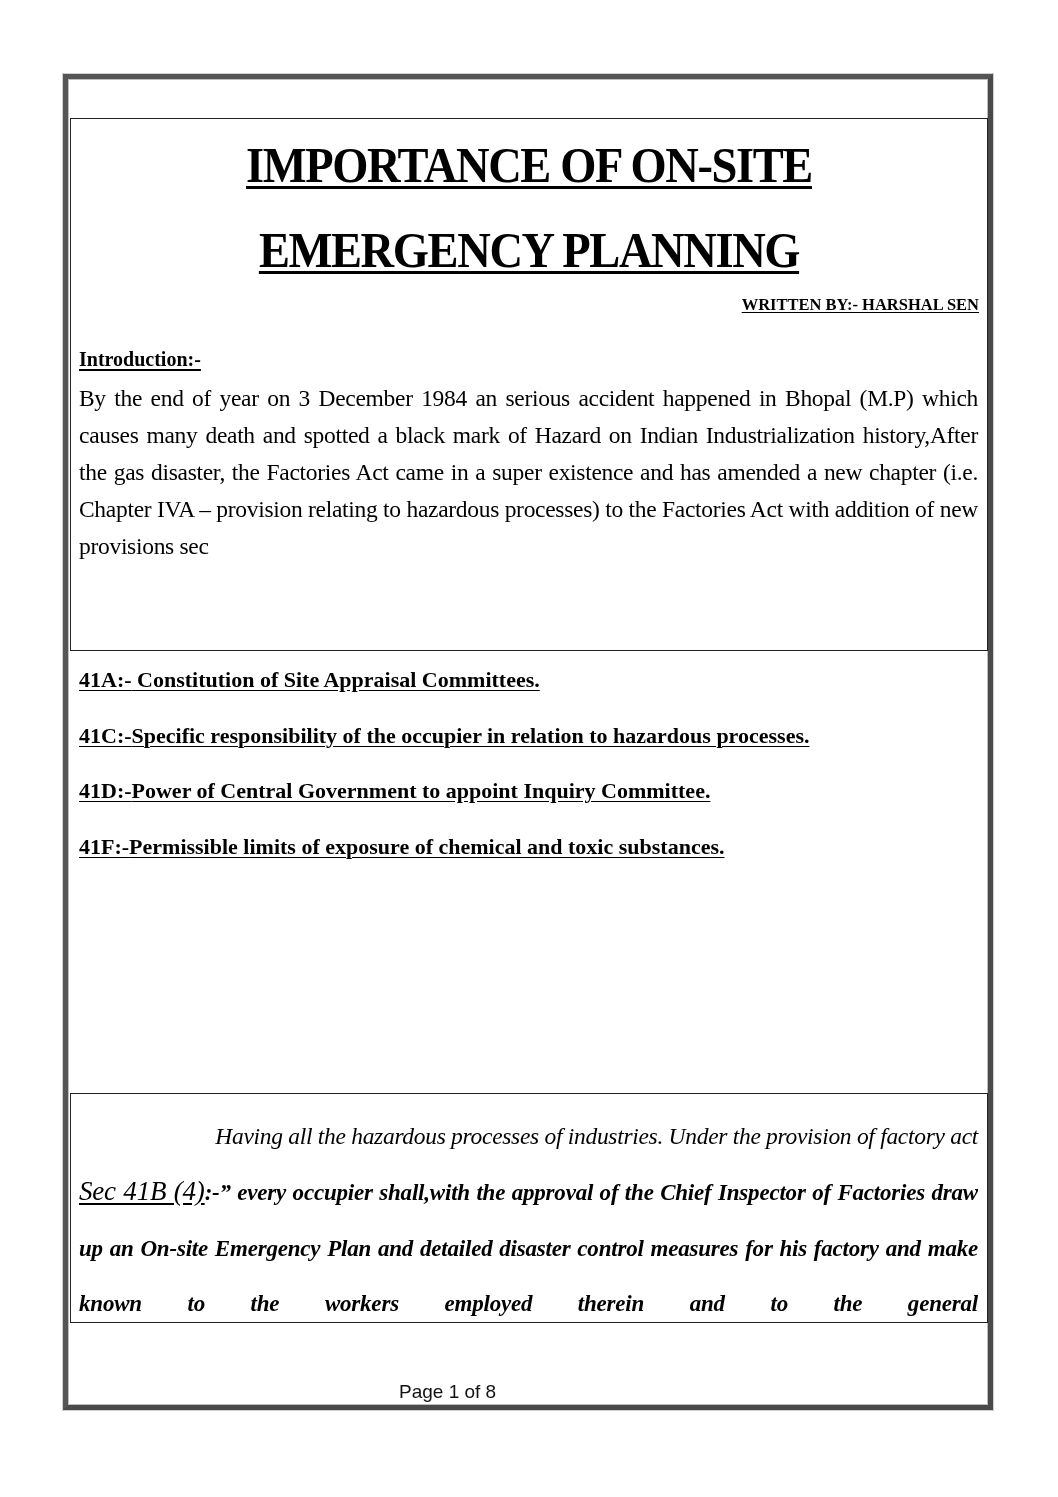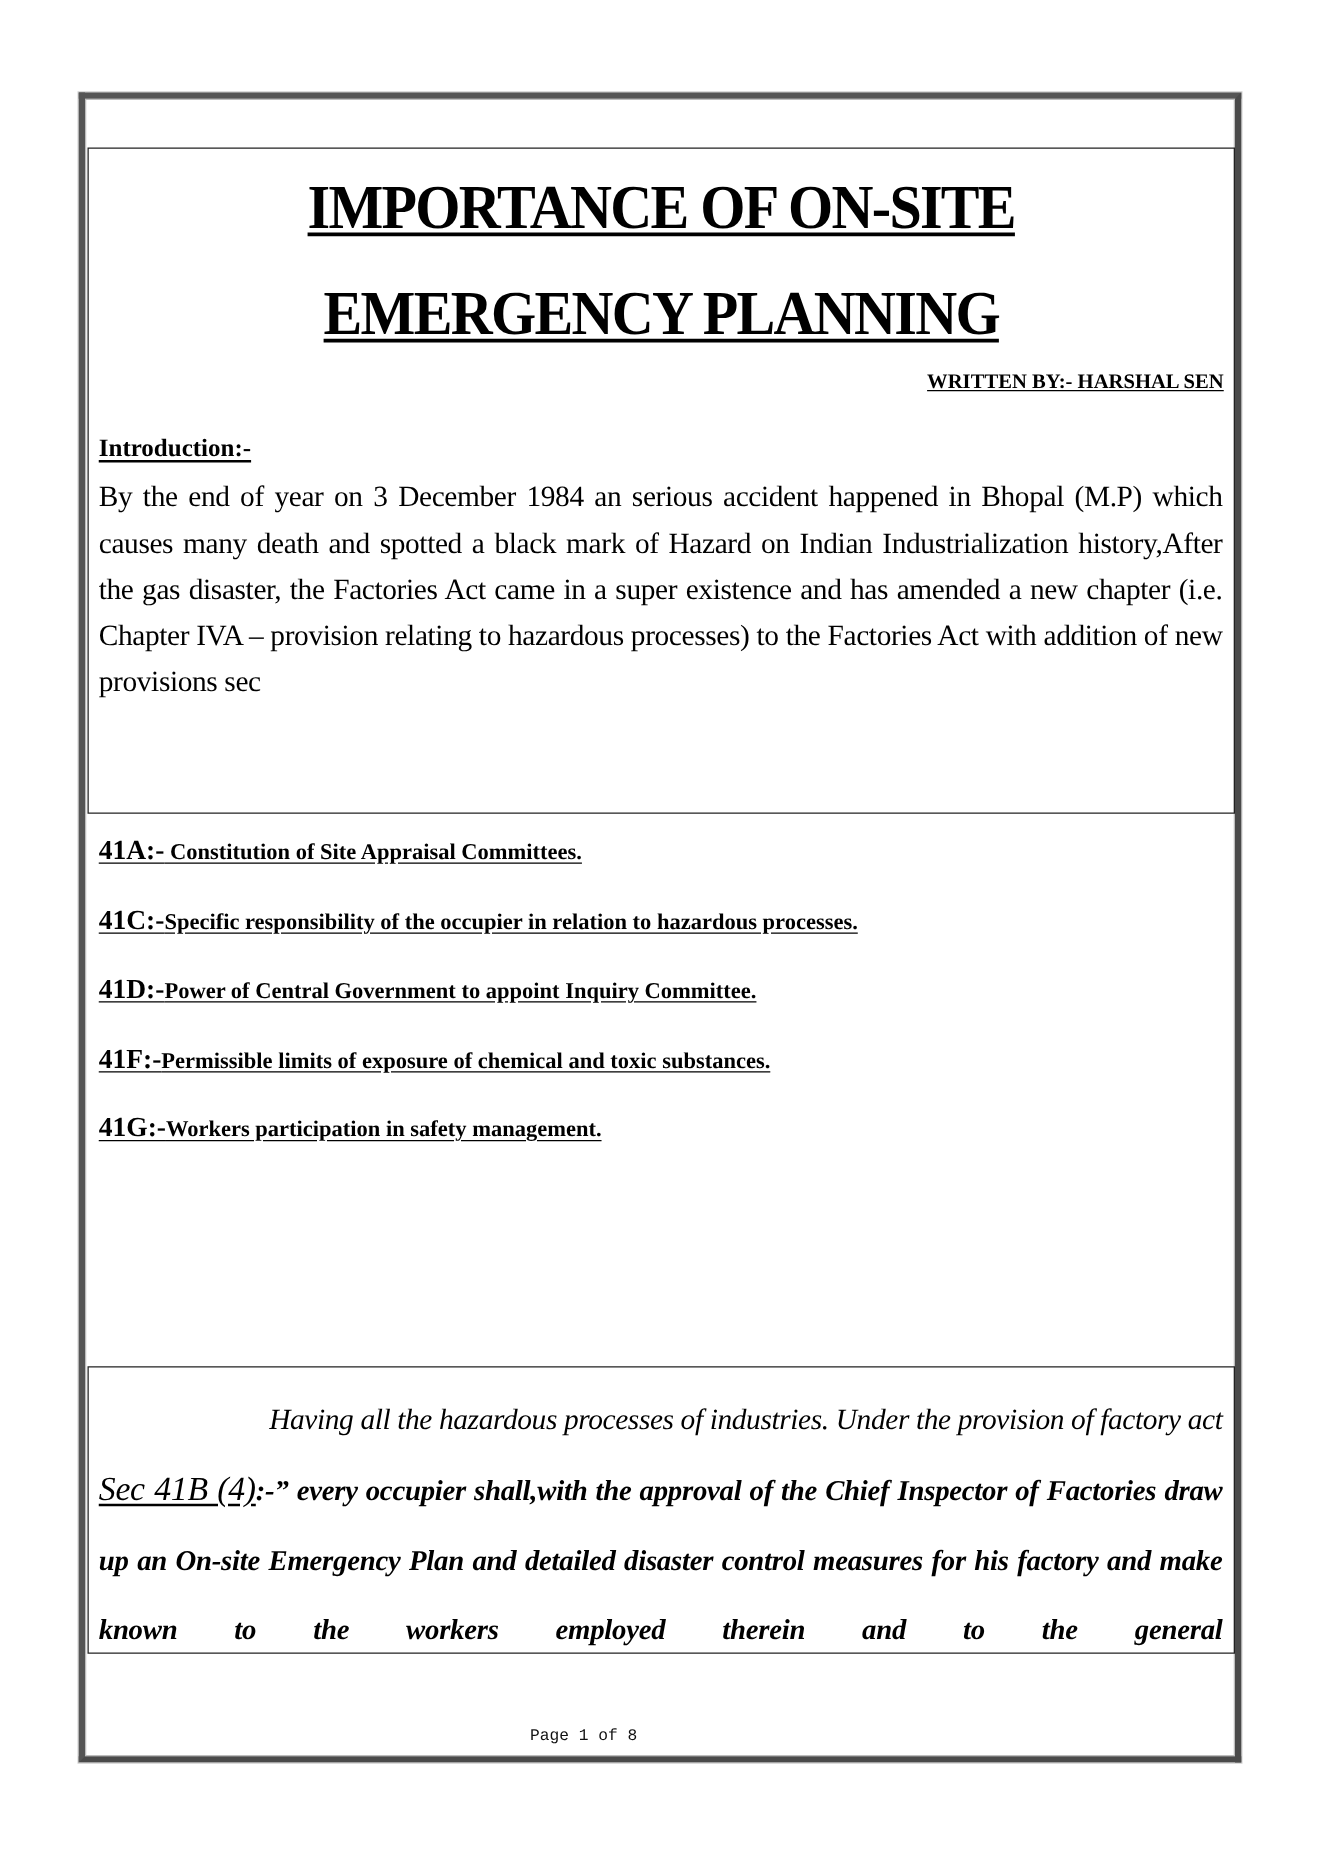--- a/index.html
+++ b/index.html
@@ -49,38 +49,38 @@
     text-align: justify; text-align-last: left;
     letter-spacing: -0.3px;
   }
 
   .provisions { position: absolute; left: 79px; top: 667px; width: 900px; }
   .prov-item {
     height: 55.5px; font-weight: bold; white-space: nowrap;
     text-decoration: underline; text-underline-offset: 3px;
   }
   .prov-code { font-size: 22px; }
-  .prov-text { font-size: 18px; }
+  .prov-text { font-size: 22px; }
 
   .sec-para {
     position: absolute; left: 79px; top: 1109px; width: 899px;
     font-style: italic; font-size: 23.5px; line-height: 55.5px;
     letter-spacing: -0.3px;
     text-align: right;
   }
   .sec-body {
     position: absolute; left: 79px; top: 1164px; width: 899px;
     font-style: italic; font-weight: bold; font-size: 23px; line-height: 55.5px;
     text-align: justify; text-align-last: justify; letter-spacing: -0.2px;
   }
   .sec-ref { font-size: 27px; text-decoration: underline; text-underline-offset: 3px; font-weight: normal; margin-top: 43px; }
 
   .page-number {
     position: absolute; left: 399px; top: 1381px;
-    font-family: Liberation Mono, monospace; font-size: 13px; color: #111; margin-left: 25px;
+    font-family: Liberation Sans, sans-serif; font-size: 19px; color: #111;
   }
 </style>
 </head>
 <body>
 
 <div class="page-frame"></div>
 <div class="box box-intro"></div>
 <div class="box box-sec"></div>
 
 <div class="title-line title-1 serif">IMPORTANCE OF ON-SITE</div>
@@ -89,19 +89,18 @@
 <div class="author serif">WRITTEN BY:- HARSHAL SEN</div>
 
 <div class="intro-heading serif">Introduction:-</div>
 <div class="intro-para serif">By the end of year on 3 December 1984 an serious accident happened in Bhopal (M.P) which causes many death and spotted a black mark of Hazard on Indian Industrialization history,After the gas disaster, the Factories Act came in a super existence and has amended  a new chapter (i.e. Chapter IVA – provision relating to hazardous processes) to the Factories Act with addition of new provisions sec</div>
 
 <div class="provisions serif">
   <div class="prov-item"><span class="prov-code">41A:-</span><span class="prov-text"> Constitution of Site Appraisal Committees.</span></div>
   <div class="prov-item"><span class="prov-code">41C:-</span><span class="prov-text">Specific responsibility of the occupier in relation to hazardous processes.</span></div>
   <div class="prov-item"><span class="prov-code">41D:-</span><span class="prov-text">Power of Central Government to appoint Inquiry Committee.</span></div>
   <div class="prov-item"><span class="prov-code">41F:-</span><span class="prov-text">Permissible limits of exposure of chemical and toxic substances.</span></div>
-  <div class="prov-item"><span class="prov-code">41G:-</span><span class="prov-text">Workers participation in safety management.</span></div>
 </div>
 
 <div class="sec-para serif">Having all the hazardous processes of industries. Under the provision of factory act</div>
 <div class="sec-body serif"><span class="sec-ref">Sec 41B (4)</span><span>:-” every occupier shall,with the approval of the Chief Inspector of Factories draw up an On-site Emergency Plan and detailed disaster control measures for his factory and make known to the workers employed therein and to the general</span></div>
 
 <div class="page-number">Page 1 of 8</div>
 
 </body></html>

